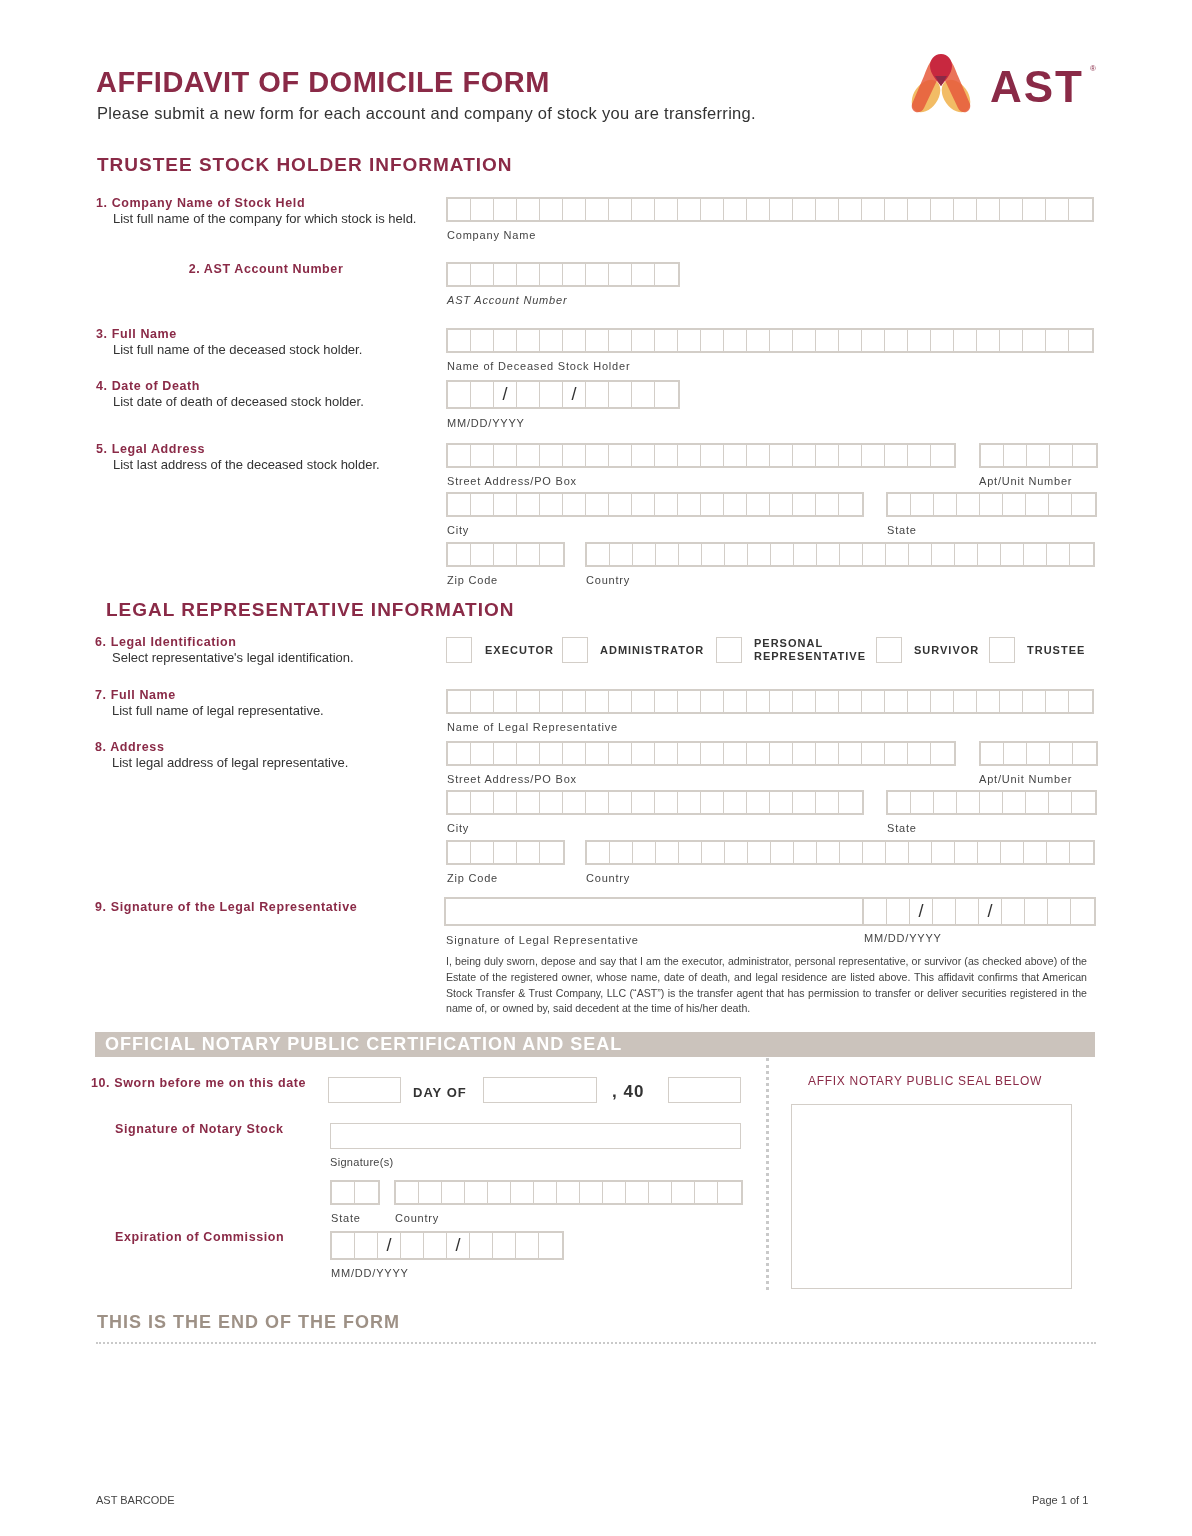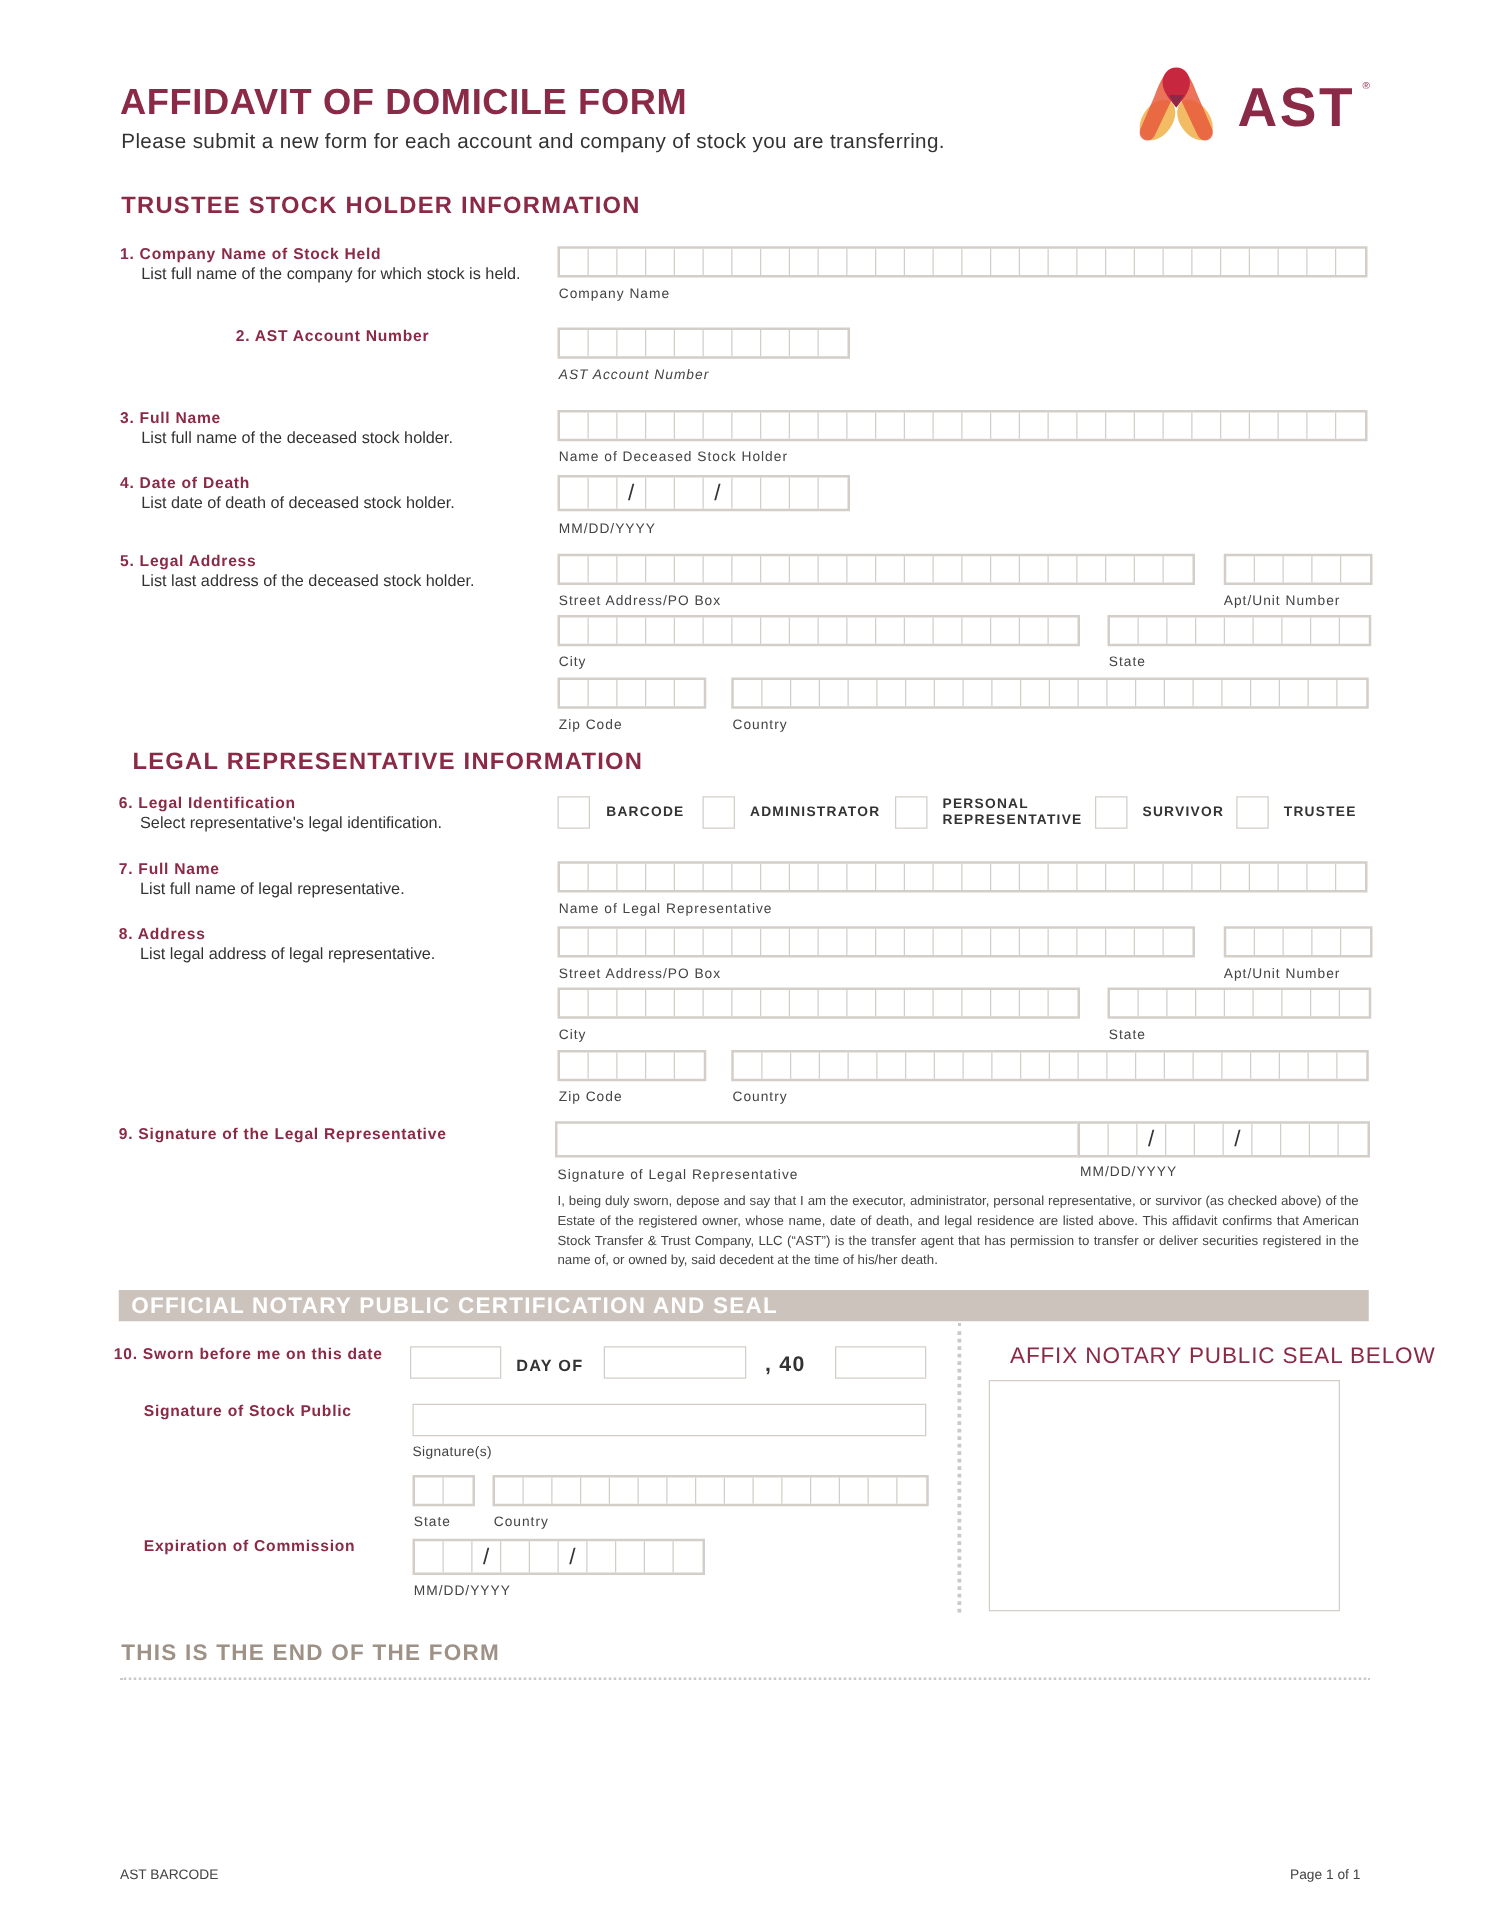--- a/index.html
+++ b/index.html
@@ -256,21 +256,21 @@
 <div class="abs lbl" style="left:447px;top:574px;">Zip Code</div>
 <div class="abs lbl" style="left:586px;top:574px;">Country</div>
 
 <div class="abs section-h" style="left:106px;top:599px;">LEGAL REPRESENTATIVE INFORMATION</div>
 
 <div class="abs" style="left:95px;top:635px;width:340px;">
   <div class="q-num">6.  Legal Identification</div>
   <div class="q-desc">Select representative's legal identification.</div>
 </div>
 <div class="abs chk" style="left:446px;top:637px;"></div>
-<div class="abs opt" style="left:485px;top:644px;">BARCODE</div>
+<div class="abs opt" style="left:485px;top:644px;">EXECUTOR</div>
 <div class="abs chk" style="left:562px;top:637px;"></div>
 <div class="abs opt" style="left:600px;top:644px;">ADMINISTRATOR</div>
 <div class="abs chk" style="left:716px;top:637px;"></div>
 <div class="abs opt" style="left:754px;top:637px;width:115px;">PERSONAL REPRESENTATIVE</div>
 <div class="abs chk" style="left:876px;top:637px;"></div>
 <div class="abs opt" style="left:914px;top:644px;">SURVIVOR</div>
 <div class="abs chk" style="left:989px;top:637px;"></div>
 <div class="abs opt" style="left:1027px;top:644px;">TRUSTEE</div>
 
 <div class="abs" style="left:95px;top:688px;width:340px;">
@@ -434,21 +434,21 @@
 <div class="abs notary-bar">
   <span>OFFICIAL NOTARY PUBLIC CERTIFICATION AND SEAL</span>
 </div>
 <div class="abs q-num" style="left:91px;top:1076px;">10.  Sworn before me on this date</div>
 <div class="abs plain-box" style="left:328px;top:1077px;width:73px;height:26px;"></div>
 <div class="abs opt" style="left:413px;top:1086px;font-size:13px;">DAY OF</div>
 <div class="abs plain-box" style="left:483px;top:1077px;width:114px;height:26px;"></div>
 <div class="abs" style="left:612px;top:1082px;font-size:17px;font-weight:bold;color:#333;letter-spacing:1px;">, 40</div>
 <div class="abs plain-box" style="left:668px;top:1077px;width:73px;height:26px;"></div>
 
-<div class="abs q-num" style="left:115px;top:1122px;">Signature of Stock Public</div>
+<div class="abs q-num" style="left:115px;top:1122px;">Signature of Notary Stock</div>
 <div class="abs plain-box" style="left:330px;top:1123px;width:411px;height:26px;"></div>
 <div class="abs lbl" style="left:330px;top:1156px;letter-spacing:0.3px;">Signature(s)</div>
 
 <div class="abs boxes" style="left:330px;top:1180px;">
     <div class="b" style="height: 21px; line-height: 21px;"></div>
     <div class="b" style="height: 21px; line-height: 21px;"></div>
   </div>
 <div class="abs boxes" style="left:394px;top:1180px;">
     <div class="b" style="height: 21px; line-height: 21px;"></div>
     <div class="b" style="height: 21px; line-height: 21px;"></div>
@@ -478,20 +478,20 @@
     <div class="b" style="height: 25px; line-height: 25px;"></div>
     <div class="b" style="height: 25px; line-height: 25px;">/</div>
     <div class="b" style="height: 25px; line-height: 25px;"></div>
     <div class="b" style="height: 25px; line-height: 25px;"></div>
     <div class="b" style="height: 25px; line-height: 25px;"></div>
     <div class="b" style="height: 25px; line-height: 25px;"></div>
   </div>
 <div class="abs lbl" style="left:331px;top:1267px;">MM/DD/YYYY</div>
 
 <div class="abs dotted-v"></div>
-<div class="abs" style="left:808px;top:1074px;font-size:18px;color:#8a2a47;letter-spacing:0.7px;">AFFIX NOTARY PUBLIC SEAL BELOW</div>
+<div class="abs" style="left:808px;top:1074px;font-size:12px;color:#8a2a47;letter-spacing:0.7px;">AFFIX NOTARY PUBLIC SEAL BELOW</div>
 <div class="abs plain-box" style="left:791px;top:1104px;width:281px;height:185px;"></div>
 
 <div class="abs endform">THIS IS THE END OF THE FORM</div>
 <div class="abs dotted-h"></div>
 
 <div class="abs footer" style="left:96px;top:1494px;">AST BARCODE</div>
 <div class="abs footer" style="left:1032px;top:1494px;">Page 1 of 1</div>
 
 </body></html>

